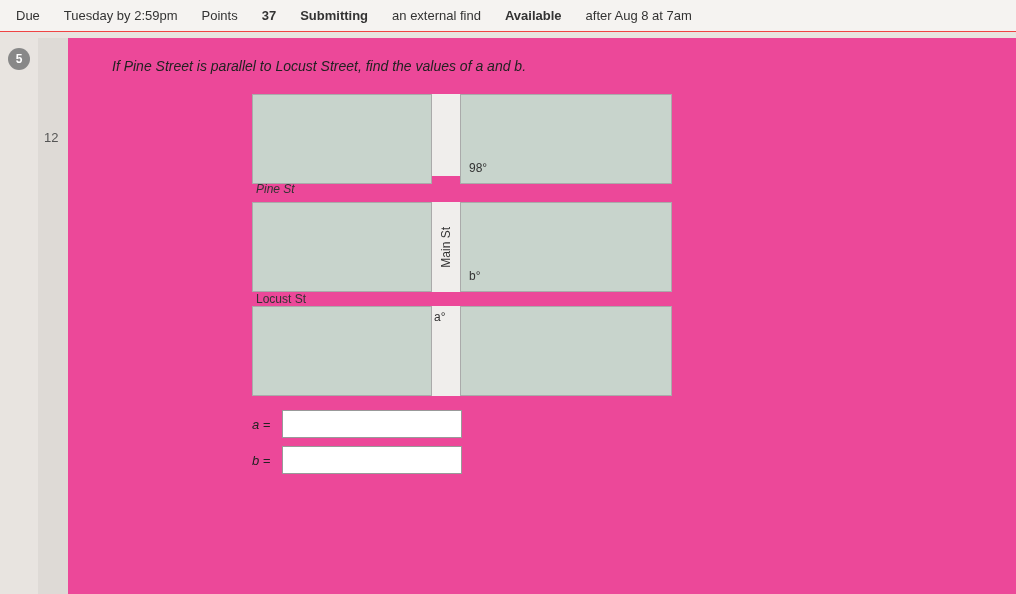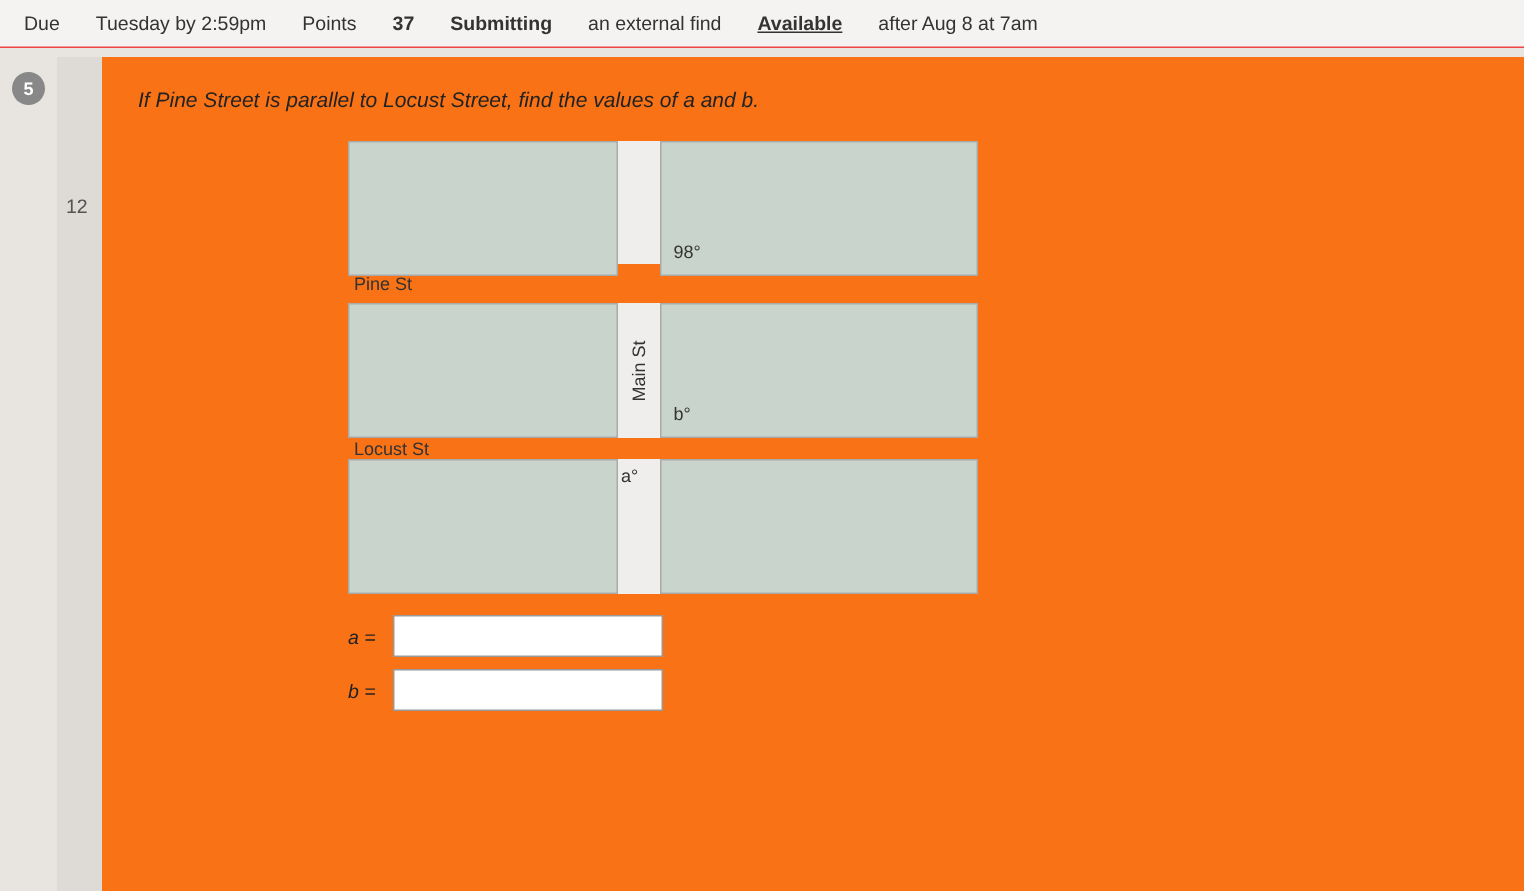--- a/index.html
+++ b/index.html
@@ -65,22 +65,22 @@
       font-size: 13px;
       color: #555;
     }
 
     .main-content {
       position: absolute;
       left: 68px;
       top: 38px;
       right: 0;
       bottom: 0;
-      background-color: #f97316;
-      padding: 20px 24px;
+      background-color: #ec4899;
+      padding: 20px 44px;
     }
 
     .question-text {
       font-size: 14px;
       color: #222;
       margin-bottom: 20px;
       font-style: italic;
     }
 
     .block-tl { width: 180px; height: 90px; background-color: #c8d4cc; border: 1.5px solid #aaa; }
@@ -117,21 +117,21 @@
 </head>
 <body>
 
 <div class="top-bar">
   <span>Due</span>
   <span>Tuesday by 2:59pm</span>
   <span>Points</span>
   <span style="font-weight:bold;">37</span>
   <span style="font-weight:bold;">Submitting</span>
   <span>an external find</span>
-  <span style="font-weight:bold;text-decoration:underline;">Available</span>
+  <span style="font-weight:bold;">Available</span>
   <span>after Aug 8 at 7am</span>
 </div>
 
 <div class="sidebar-num">
   <div class="num-badge">5</div>
 </div>
 
 <div class="left-margin"></div>
 
 <div class="page-num">12</div>
@@ -146,21 +146,21 @@
     <div style="position:relative; width: 420px;">
 
       <div style="display:flex; height:82px;">
         <div class="block-tl"></div>
         <div style="width:28px; background:#f0eeec;"></div>
         <div class="block-tr" style="position:relative;">
           <span style="position:absolute; bottom:8px; left:8px; font-size:12px; color:#333;">98°</span>
         </div>
       </div>
 
-      <div style="display:flex; height:26px; align-items:center; position:relative;">
+      <div style="display:flex; height:26px; align-items:center; position:relative;font-style:italic;">
         <div style="flex:1; background:#f0eeec;"></div>
         <div style="position:absolute; left:4px; font-size:12px; color:#333;">Pine St</div>
         <div style="width:28px; background:#f0eeec;"></div>
         <div style="flex:1; background:#f0eeec;"></div>
       </div>
 
       <div style="display:flex; height:90px; position:relative;">
         <div class="block-tl"></div>
         <div style="width:28px; background:#f0eeec; position:relative; display:flex; align-items:center; justify-content:center;">
           <span style="writing-mode:vertical-rl; transform:rotate(180deg); font-size:12px; color:#333;">Main St</span>

